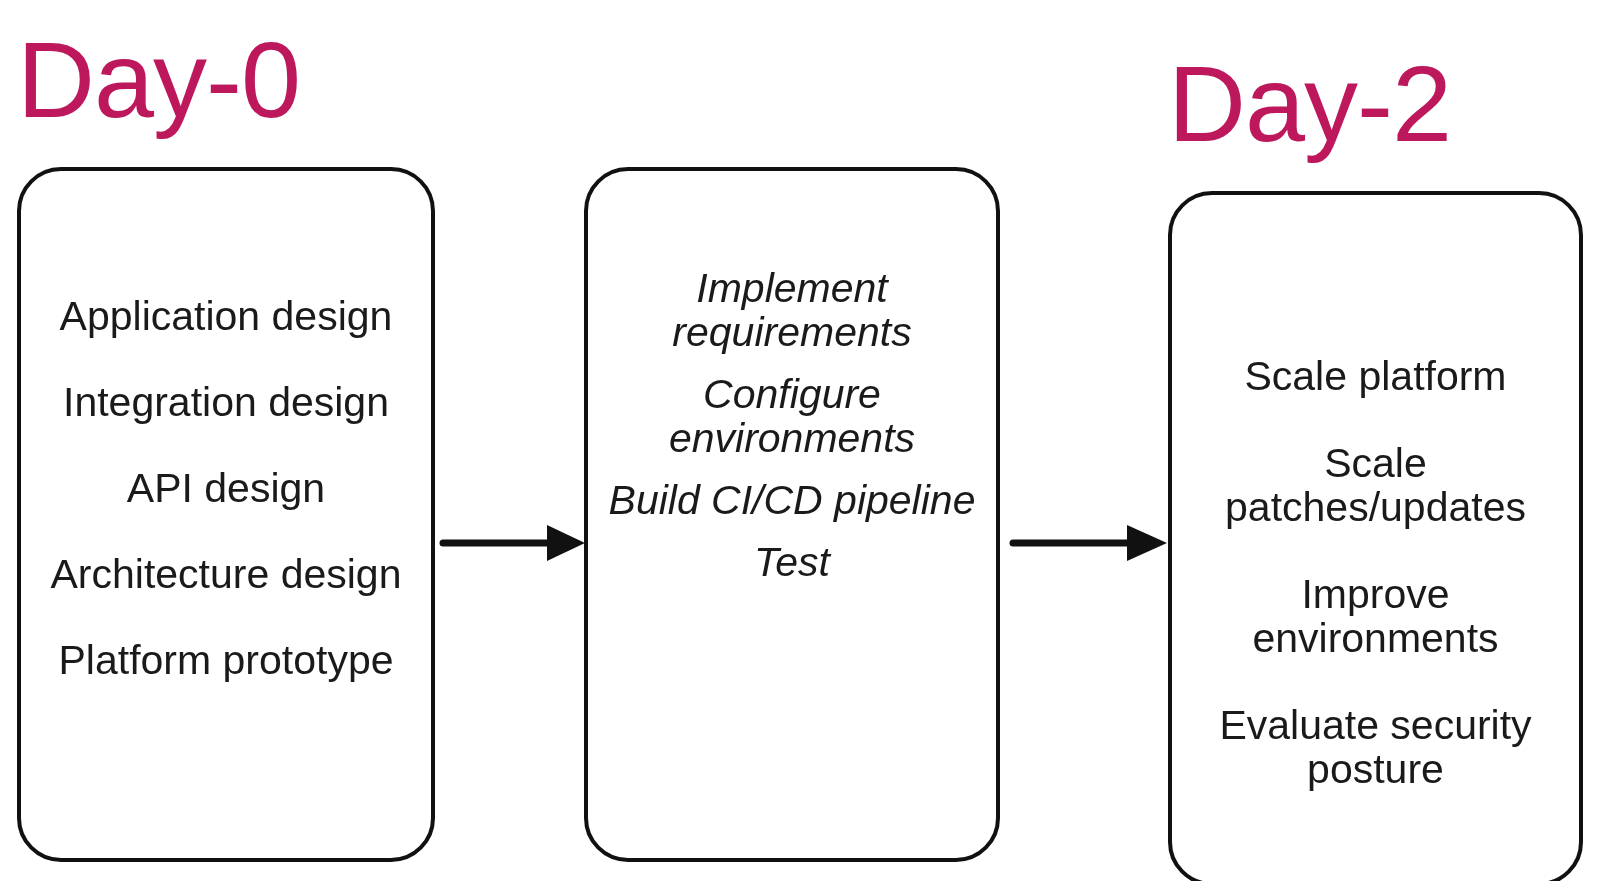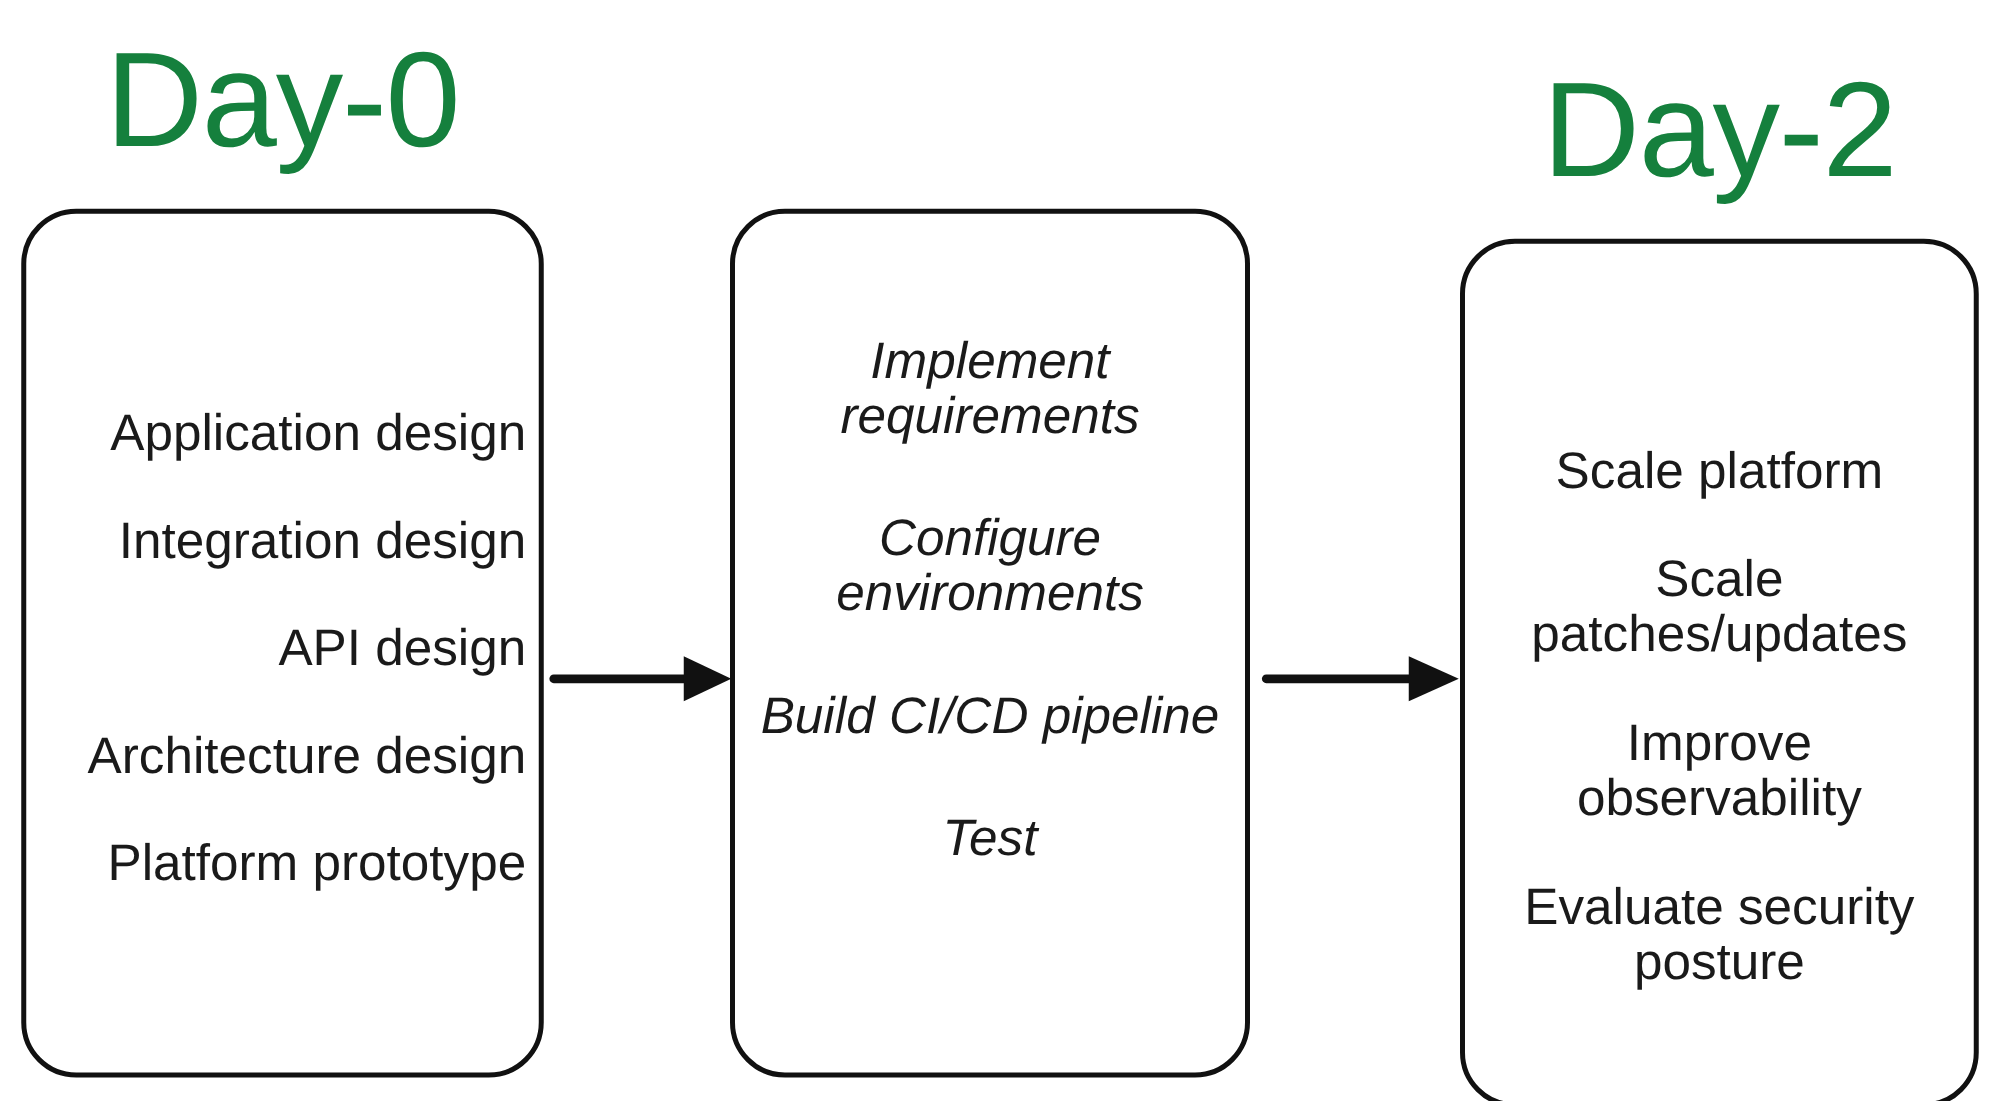--- a/index.html
+++ b/index.html
@@ -27,26 +27,26 @@
     position: absolute;
     top: 0;
     height: 881px;
   }
 
   .stage-title {
     position: absolute;
     left: 0;
     width: 100%;
     top: 18px;
-    text-align: center;
+    text-align: left;
     font-size: 108px;
     line-height: 124px;
     font-weight: 400;
     letter-spacing: -1px;
-    color: #15803d;
+    color: #be185d;
     white-space: nowrap;
   }
 
   .stage-box {
     position: absolute;
     left: 0;
     top: 167px;
     width: 100%;
     height: 695px;
     box-sizing: border-box;
@@ -69,25 +69,25 @@
 
   .stage-item {
     font-size: 41px;
     line-height: 44px;
     font-weight: 400;
     color: #1a1a1a;
     white-space: pre-line;
   }
 
   
-  .stage-0 .stage-items { top: 324px; align-items: flex-end; }
+  .stage-0 .stage-items { top: 294px; }
   .stage-0 .stage-item + .stage-item { margin-top: 42px; }
 
   .stage-1 .stage-items { top: 266px; font-style: italic; }
-  .stage-1 .stage-item + .stage-item { margin-top: 54px; }
+  .stage-1 .stage-item + .stage-item { margin-top: 18px; }
 
   .stage-2 .stage-items { top: 330px; }
   .stage-2 .stage-item + .stage-item { margin-top: 43px; }
 
   
   .arrow {
     position: absolute;
     height: 60px;
     top: 513px;
   }
@@ -135,19 +135,19 @@
       <polygon points="120,12 160,30 120,48" fill="#111111"></polygon>
     </svg>
   </div>
 
   <div class="stage stage-2" style="left:1168px; width:415px;margin-top:24px;">
     <div class="stage-title">Day-2</div>
     <div class="stage-box"></div>
     <div class="stage-items">
       <div class="stage-item">Scale platform</div>
       <div class="stage-item">Scale patches/updates</div>
-      <div class="stage-item">Improve observability</div>
+      <div class="stage-item">Improve environments</div>
       <div class="stage-item">Evaluate security
 posture</div>
     </div>
   </div>
 
 </div>
 
 </body></html>

